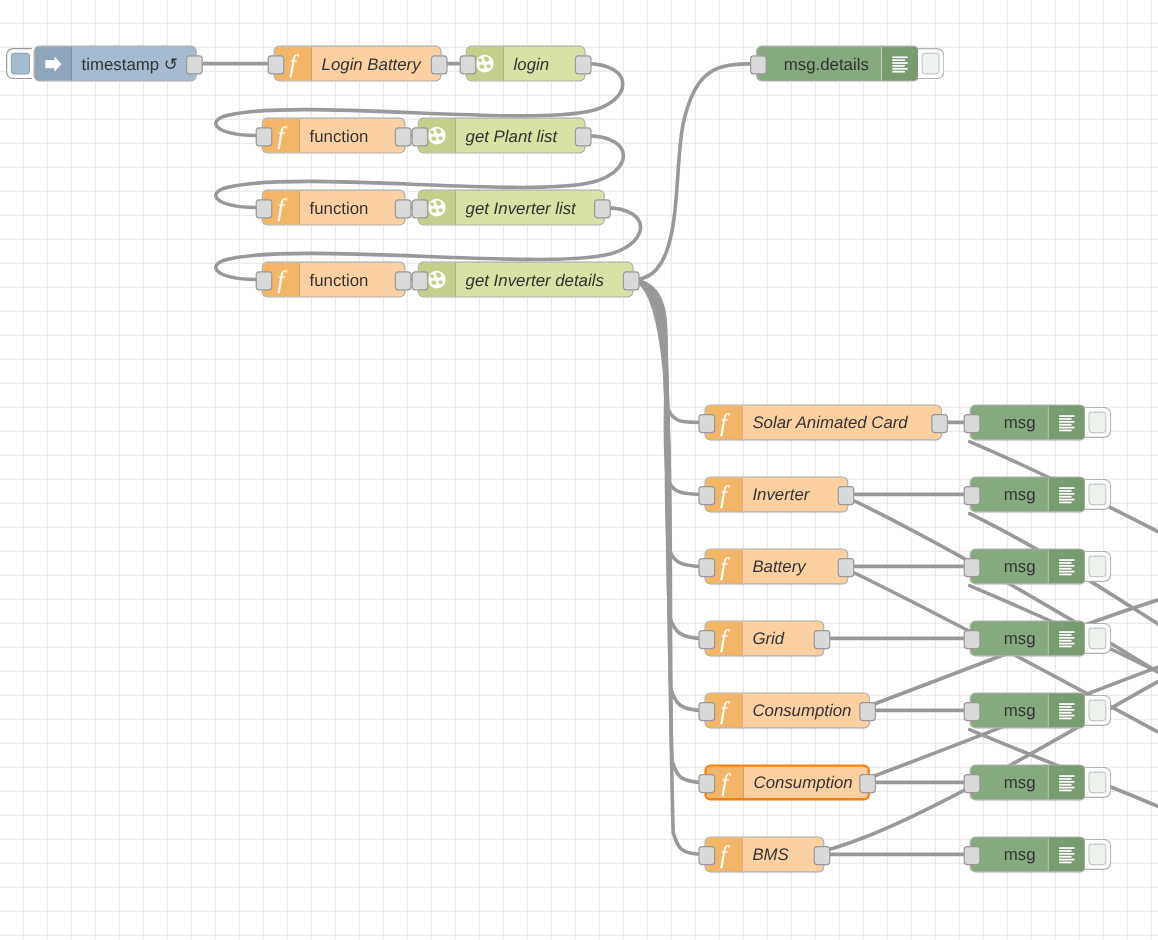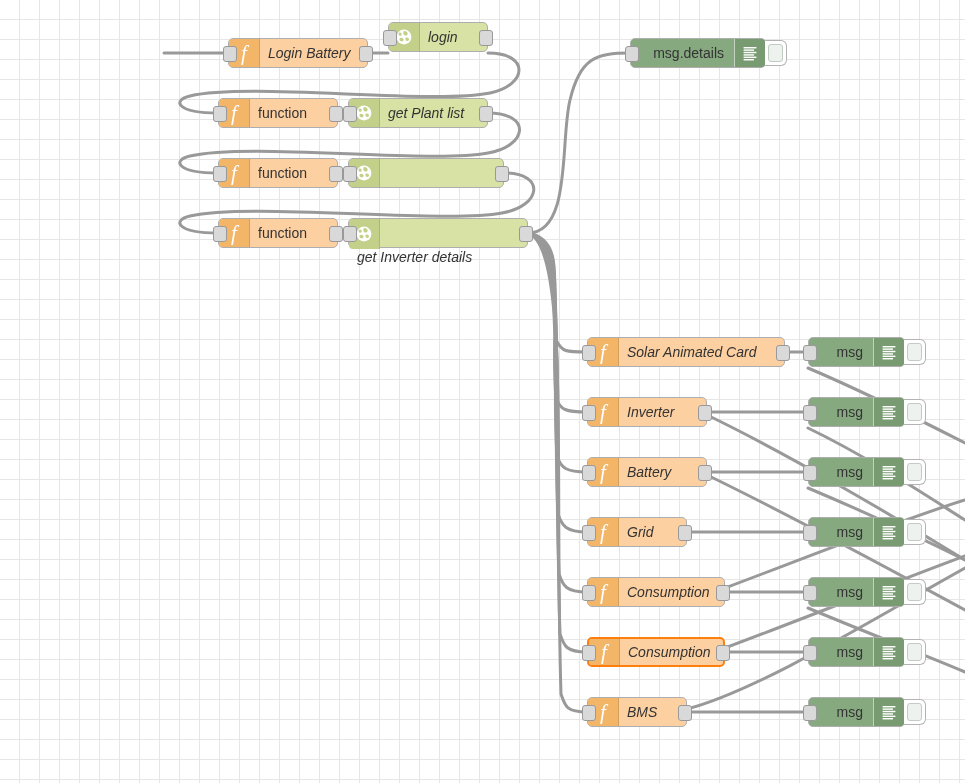--- a/index.html
+++ b/index.html
@@ -192,29 +192,41 @@
       <path d="M808,428 C870,458 930,498 965,520" class="wire" stroke="#999999"></path>
       <path d="M707,415 C790,455 900,520 965,560" class="wire" stroke="#999999"></path>
       <path d="M808,488 C860,510 925,540 965,560" class="wire" stroke="#999999"></path>
       <path d="M707,475 C800,520 900,575 965,610" class="wire" stroke="#999999"></path>
       <path d="M725,588 C800,560 900,520 965,500" class="wire" stroke="#999999"></path>
       <path d="M808,608 C860,630 925,655 965,672" class="wire" stroke="#999999"></path>
       <path d="M687,709 C760,690 880,615 965,568" class="wire" stroke="#999999"></path>
       <path d="M725,648 C800,620 900,580 965,556" class="wire" stroke="#999999"></path>
     </svg>
 
+<div class="node" style="left: 28px; top: 38px; width: 136px; background: rgb(166, 187, 207);">
+      <div class="inject-btn">
+        <div class="knob"></div>
+      </div>
+      <div class="icon-box" style="background: rgb(143, 165, 186);">
+        <svg viewBox="0 0 20 20" class="arrow-glyph">
+          <path d="M2,6 L11,6 L11,2.5 L18,10 L11,17.5 L11,14 L2,14 Z" fill="#ffffff"></path>
+        </svg>
+      </div>
+      <div class="label">timestamp ↺</div>
+      <div class="port out"></div>
+    </div>
     <div class="node" style="left: 228px; top: 38px; width: 140px; background: rgb(253, 208, 162);">
       <div class="icon-box" style="background: rgb(243, 181, 103);">
         <span class="fn-glyph">f</span>
       </div>
       <div class="label italic">Login Battery</div>
       <div class="port in"></div>
       <div class="port out"></div>
     </div>
-    <div class="node" style="left: 388px; top: 22px; width: 100px; background: rgb(215, 226, 164);">
+    <div class="node" style="left: 388px; top: 38px; width: 100px; background: rgb(215, 226, 164);">
       <div class="icon-box" style="background: rgb(195, 208, 138);">
         <svg viewBox="0 0 20 20" class="globe-glyph">
           <circle cx="10" cy="10" r="8.2" fill="#ffffff"></circle>
           <path d="M4.2,5.5 C6,4.2 8,5.8 7.4,7.6 C6.9,9.2 4.4,8.6 4,7.2 Z M10,3.4 C12.6,3.2 14.6,5 14,7 C13.4,9 10.4,8.6 9.6,7 C9,5.8 9,4.2 10,3.4 Z M6,11 C8.2,10.4 10,12 9.4,13.6 C8.8,15.4 6,15.2 5.2,13.6 C4.6,12.4 5,11.3 6,11 Z M12.6,10.6 C14.6,10.2 16,11.6 15.4,13.2 C14.8,14.8 12.4,14.6 11.8,13.2 C11.3,12 11.7,10.8 12.6,10.6 Z" fill="#c3d08a"></path>
         </svg>
       </div>
       <div class="label italic">login</div>
       <div class="port in"></div>
       <div class="port out"></div>
     </div>
@@ -245,32 +257,33 @@
       <div class="port in"></div>
       <div class="port out"></div>
     </div>
     <div class="node" style="left: 348px; top: 158px; width: 156px; background: rgb(215, 226, 164);">
       <div class="icon-box" style="background: rgb(195, 208, 138);">
         <svg viewBox="0 0 20 20" class="globe-glyph">
           <circle cx="10" cy="10" r="8.2" fill="#ffffff"></circle>
           <path d="M4.2,5.5 C6,4.2 8,5.8 7.4,7.6 C6.9,9.2 4.4,8.6 4,7.2 Z M10,3.4 C12.6,3.2 14.6,5 14,7 C13.4,9 10.4,8.6 9.6,7 C9,5.8 9,4.2 10,3.4 Z M6,11 C8.2,10.4 10,12 9.4,13.6 C8.8,15.4 6,15.2 5.2,13.6 C4.6,12.4 5,11.3 6,11 Z M12.6,10.6 C14.6,10.2 16,11.6 15.4,13.2 C14.8,14.8 12.4,14.6 11.8,13.2 C11.3,12 11.7,10.8 12.6,10.6 Z" fill="#c3d08a"></path>
         </svg>
       </div>
+      <div class="label italic">get Inverter list</div>
       <div class="port in"></div>
       <div class="port out"></div>
     </div>
     <div class="node" style="left: 218px; top: 218px; width: 120px; background: rgb(253, 208, 162);">
       <div class="icon-box" style="background: rgb(243, 181, 103);">
         <span class="fn-glyph">f</span>
       </div>
       <div class="label">function</div>
       <div class="port in"></div>
       <div class="port out"></div>
     </div>
-    <div class="node" style="left: 348px; top: 218px; width: 180px; background: rgb(215, 226, 164); flex-direction: column;">
+    <div class="node" style="left: 348px; top: 218px; width: 180px; background: rgb(215, 226, 164);">
       <div class="icon-box" style="background: rgb(195, 208, 138);">
         <svg viewBox="0 0 20 20" class="globe-glyph">
           <circle cx="10" cy="10" r="8.2" fill="#ffffff"></circle>
           <path d="M4.2,5.5 C6,4.2 8,5.8 7.4,7.6 C6.9,9.2 4.4,8.6 4,7.2 Z M10,3.4 C12.6,3.2 14.6,5 14,7 C13.4,9 10.4,8.6 9.6,7 C9,5.8 9,4.2 10,3.4 Z M6,11 C8.2,10.4 10,12 9.4,13.6 C8.8,15.4 6,15.2 5.2,13.6 C4.6,12.4 5,11.3 6,11 Z M12.6,10.6 C14.6,10.2 16,11.6 15.4,13.2 C14.8,14.8 12.4,14.6 11.8,13.2 C11.3,12 11.7,10.8 12.6,10.6 Z" fill="#c3d08a"></path>
         </svg>
       </div>
       <div class="label italic">get Inverter details</div>
       <div class="port in"></div>
       <div class="port out"></div>
     </div>

